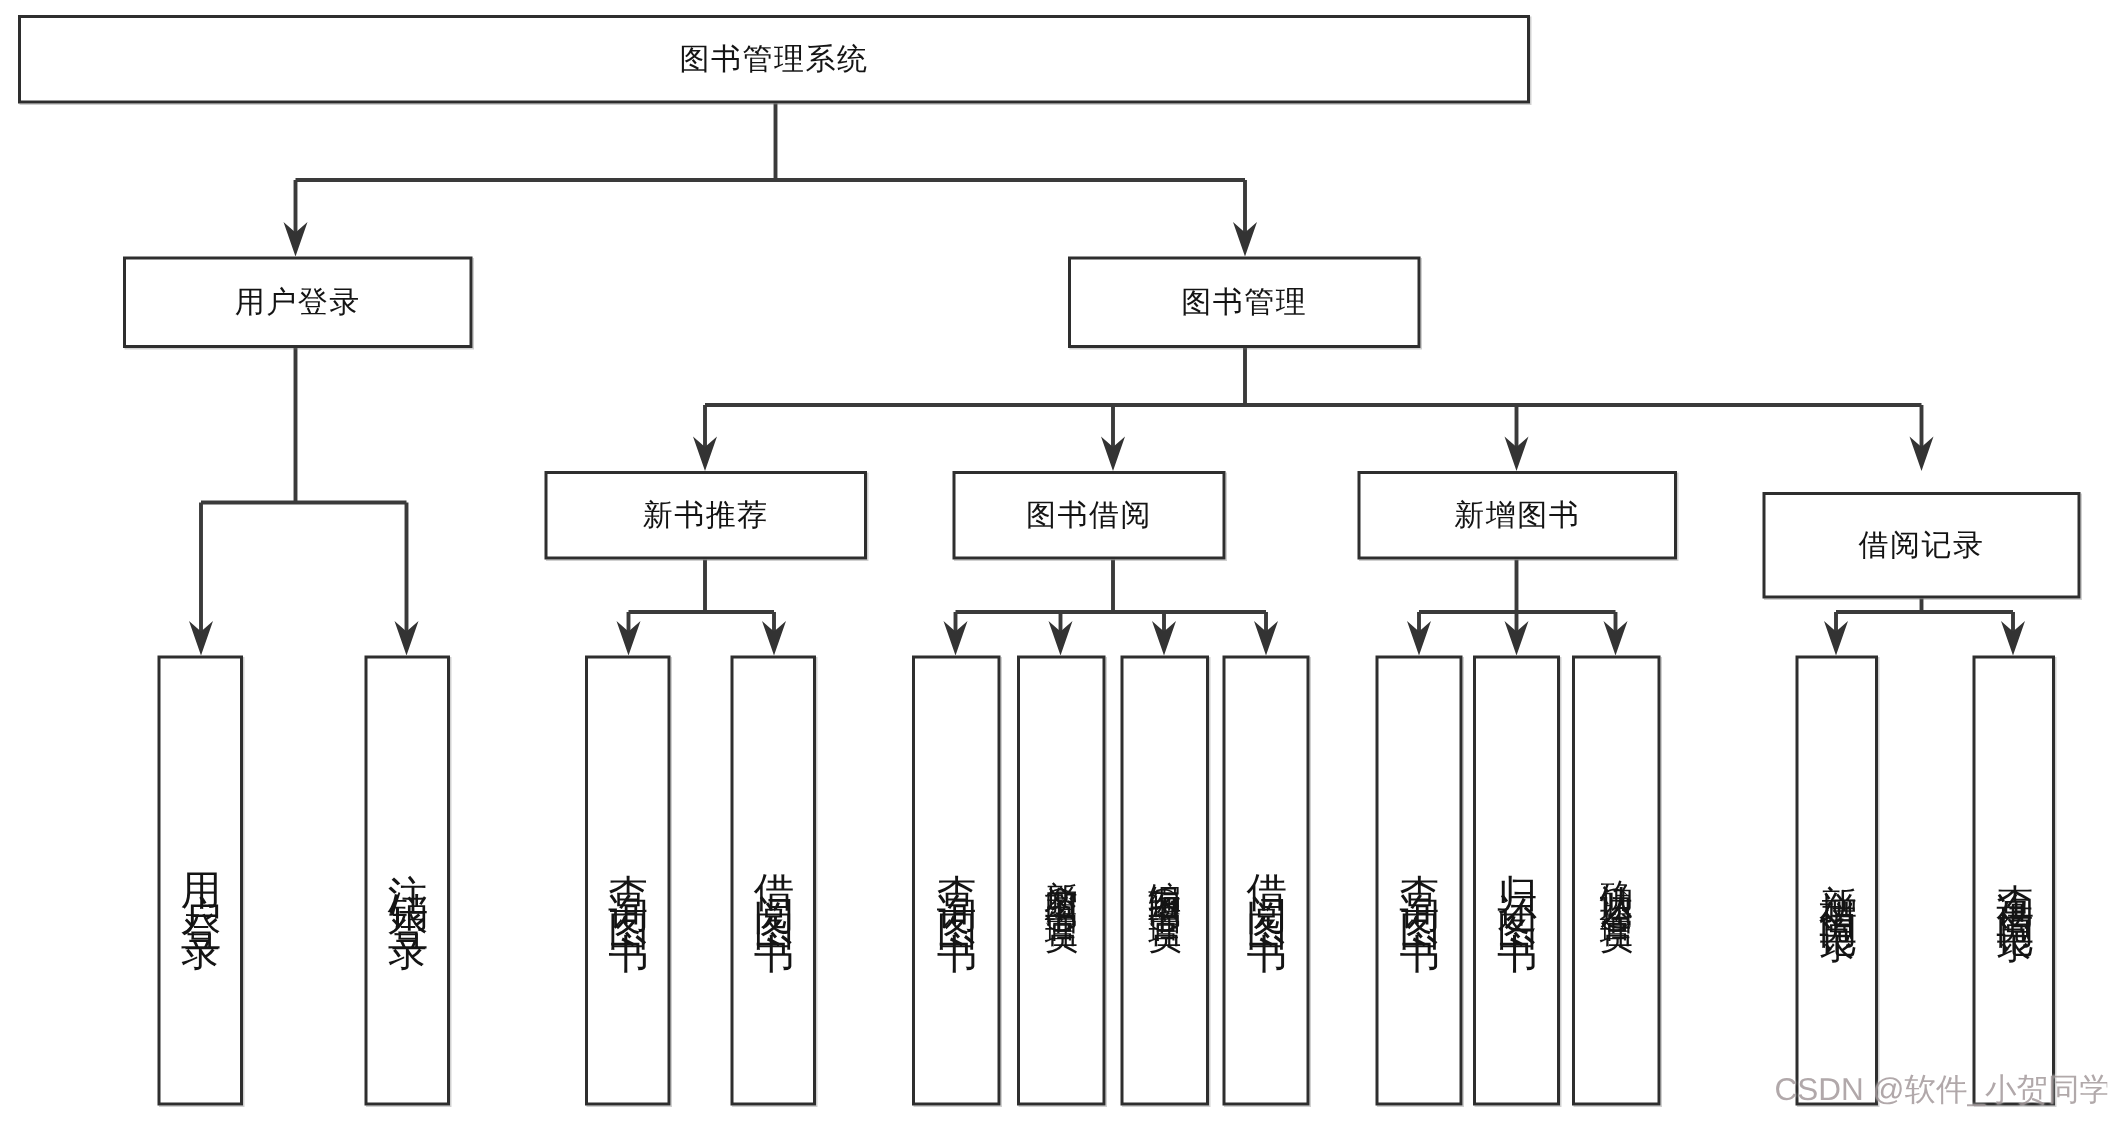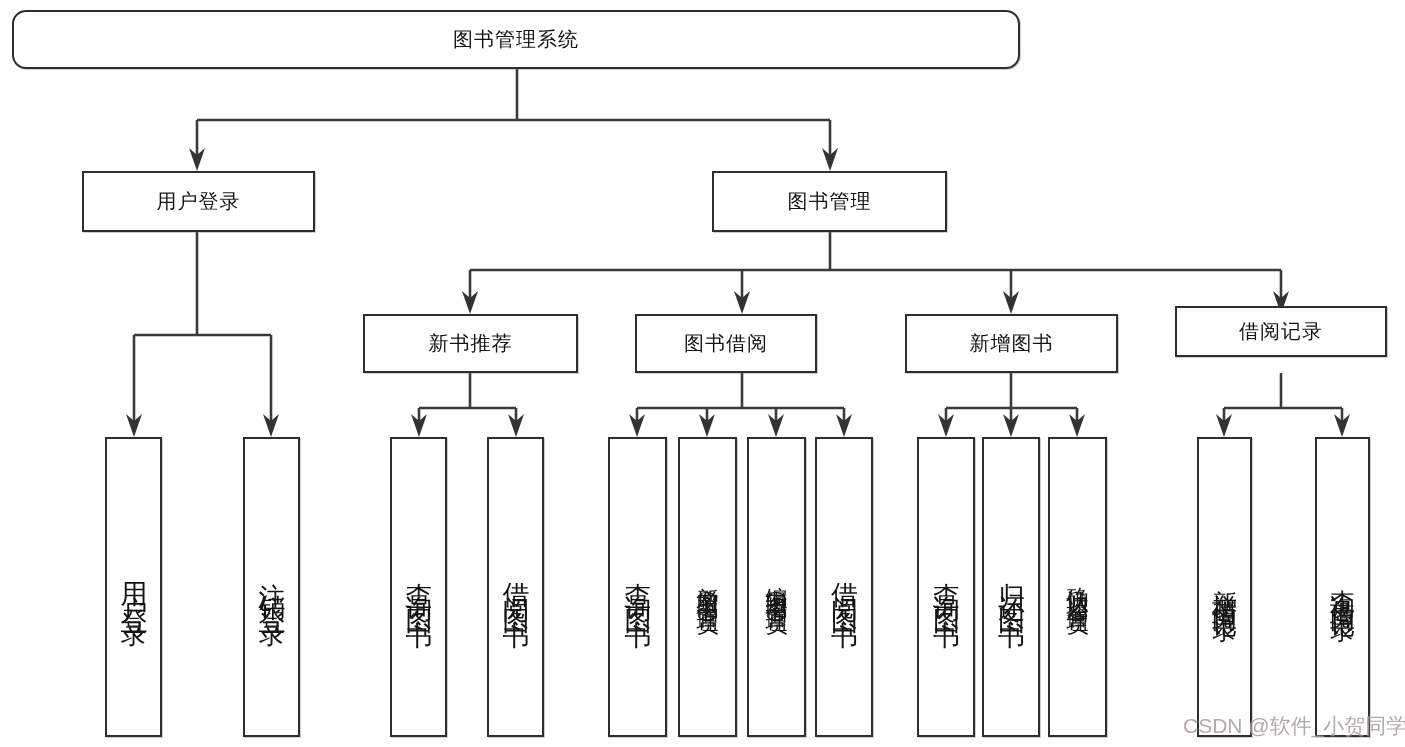--- a/index.html
+++ b/index.html
@@ -124,29 +124,29 @@
     <g>
       <line x1="1281" y1="373" x2="1281" y2="408"></line>
       <line x1="1224" y1="408" x2="1342" y2="408"></line>
       <line x1="1224" y1="408" x2="1224" y2="424"></line>
       <line x1="1342" y1="408" x2="1342" y2="424"></line>
       <polygon points="1216,414 1224,437 1232,414 1224,421"></polygon>
       <polygon points="1334,414 1342,437 1350,414 1342,421"></polygon>
     </g>
   </svg>
 
-  <div class="node hbox" style="left:12px; top:10px; width:1008px; height:59px;border-radius:14px;">图书管理系统</div>
+  <div class="node hbox" style="left:12px; top:10px; width:1008px; height:59px;">图书管理系统</div>
 
   <div class="node hbox" style="left:82px; top:171px; width:233px; height:61px;">用户登录</div>
   <div class="node hbox" style="left:363px; top:314px; width:215px; height:59px;">新书推荐</div>
 
   <div class="node hbox" style="left:712px; top:171px; width:235px; height:61px;">图书管理</div>
   <div class="node hbox" style="left:635px; top:314px; width:182px; height:59px;">图书借阅</div>
   <div class="node hbox" style="left:905px; top:314px; width:213px; height:59px;">新增图书</div>
-  <div class="node hbox" style="left:1175px; top:306px; width:212px; height:51px;">借阅记录</div>
+  <div class="node hbox" style="left:1175px; top:328px; width:212px; height:71px;">借阅记录</div>
 
   <div class="node vbox" style="left:105px; width:57px;">
     <span class="vtext">用户登录</span>
   </div>
   <div class="node vbox" style="left:243px; width:57px;">
     <span class="vtext">注销登录</span>
   </div>
 
   <div class="node vbox" style="left:390px; width:57px;">
     <span class="vtext">查询图书</span>

